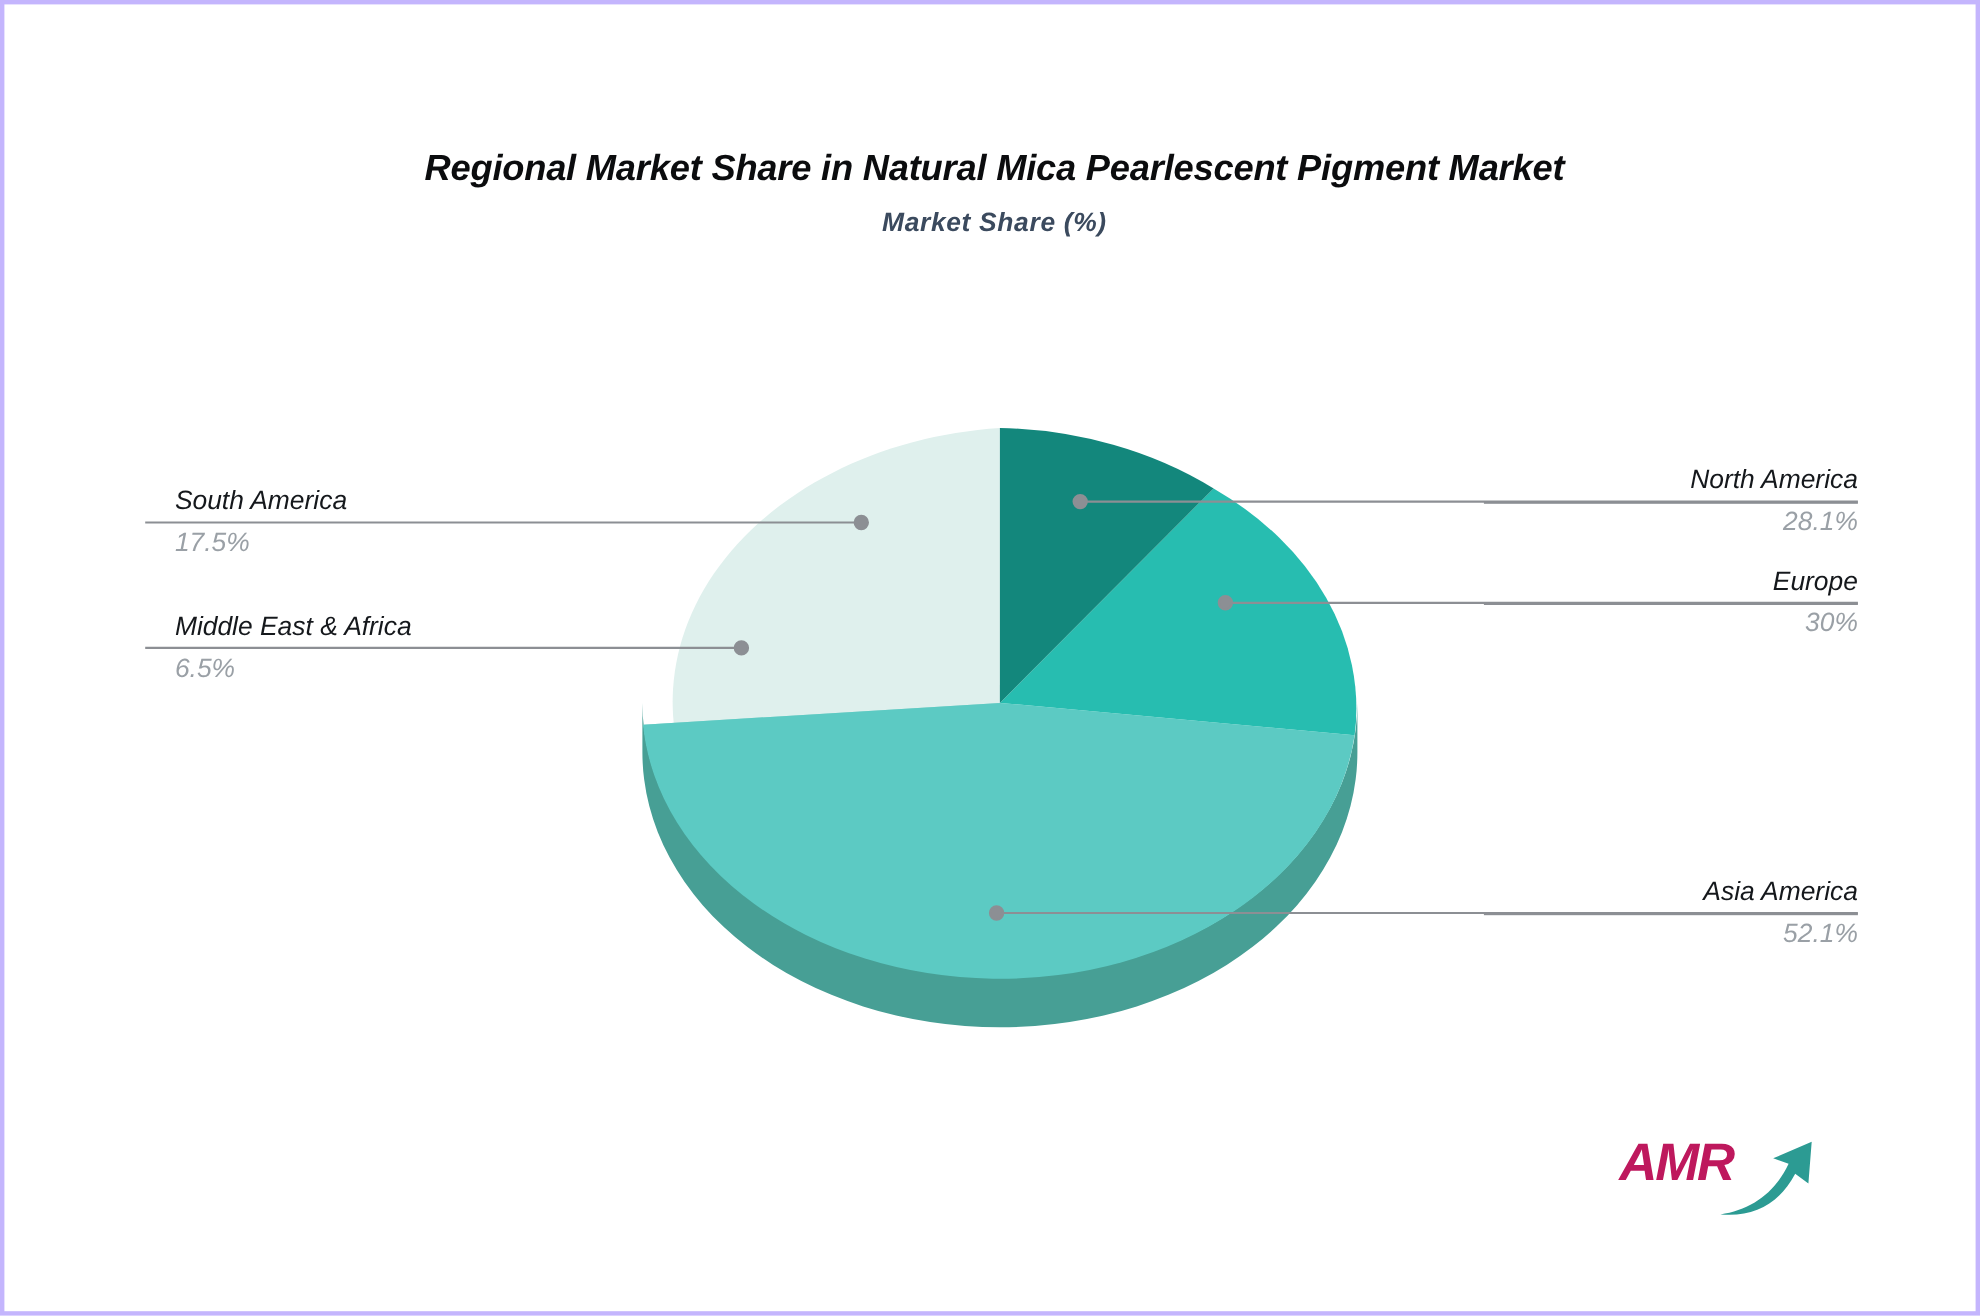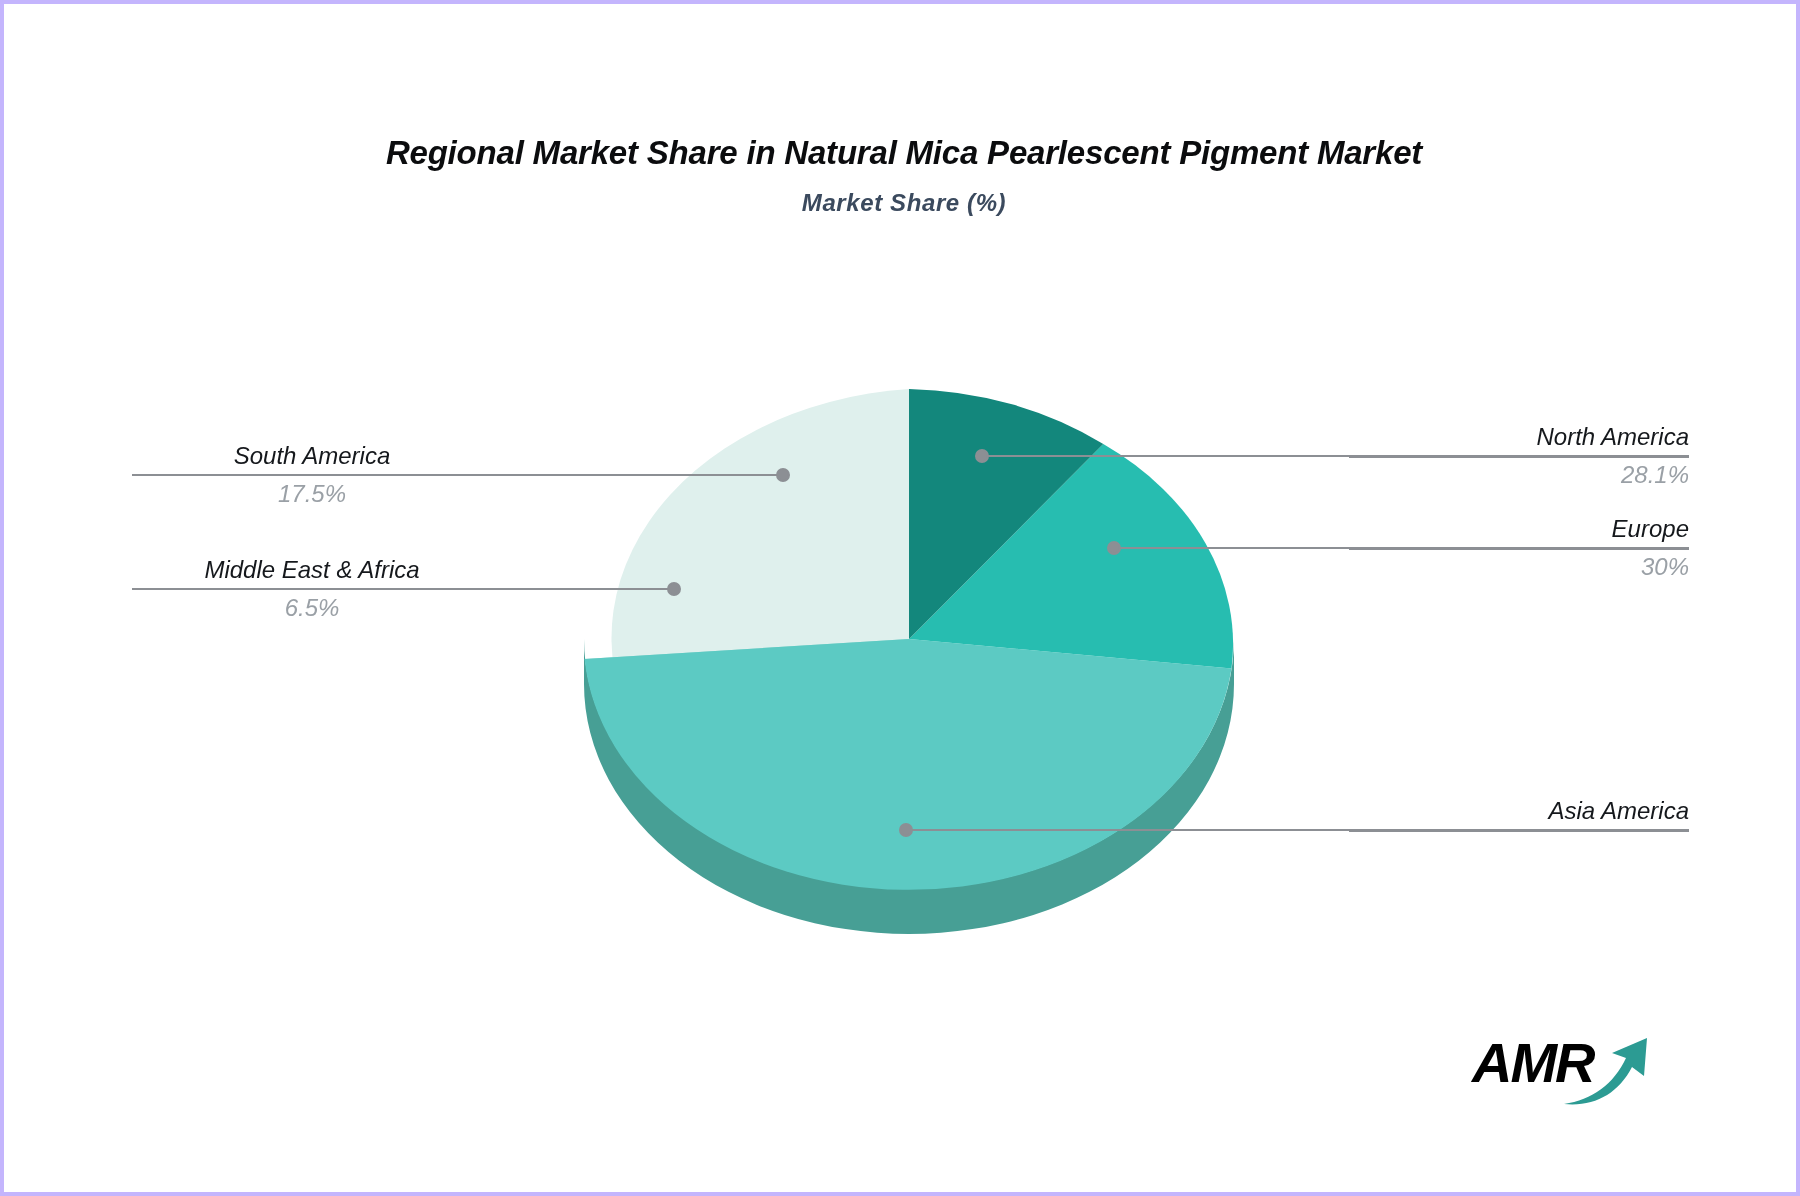--- a/index.html
+++ b/index.html
@@ -72,37 +72,37 @@
     height: 0;
     border-top: 2px solid #8c8f94;
     margin: 4px 0 2px 0;
   }
   .callout .cl-value {
     font-size: 24px;
     color: #9aa0a6;
     line-height: 30px;
   }
   .callout.right { text-align: right; }
-  .callout.left  { text-align: center; }
+  .callout.left  { text-align: left; margin-left: 27px; }
 
   
   #amr-logo {
     position: absolute;
     left: 1468px;
     top: 1022px;
     width: 185px;
     height: 86px;
   }
   #amr-logo .amr-text {
     position: absolute;
     left: 0;
     top: 4px;
-    font-size: 56px;
+    font-size: 48px;
     font-weight: bold;
-    color: #000000;
+    color: #be185d;
     letter-spacing: -2px;
     font-family: "Liberation Sans", sans-serif;
   }
   #amr-logo svg { position: absolute; left: 0; top: 0; }
 </style>
 </head>
 <body>
 
 <div id="chart-frame">
 
@@ -155,20 +155,21 @@
 
   <div class="callout right" style="left:1345px; top:510px; width:340px;">
     <div class="cl-name">Europe</div>
     <div class="cl-rule"></div>
     <div class="cl-value">30%</div>
   </div>
 
   <div class="callout right" style="left:1345px; top:792px; width:340px;">
     <div class="cl-name">Asia America</div>
     <div class="cl-rule"></div>
+    <div class="cl-value">52.1%</div>
   </div>
 
   <div class="callout left" style="left:128px; top:437px; width:360px;">
     <div class="cl-name">South America</div>
     <div class="cl-rule" style="visibility:hidden;"></div>
     <div class="cl-value">17.5%</div>
   </div>
 
   <div class="callout left" style="left:128px; top:551px; width:360px;">
     <div class="cl-name">Middle East &amp; Africa</div>

